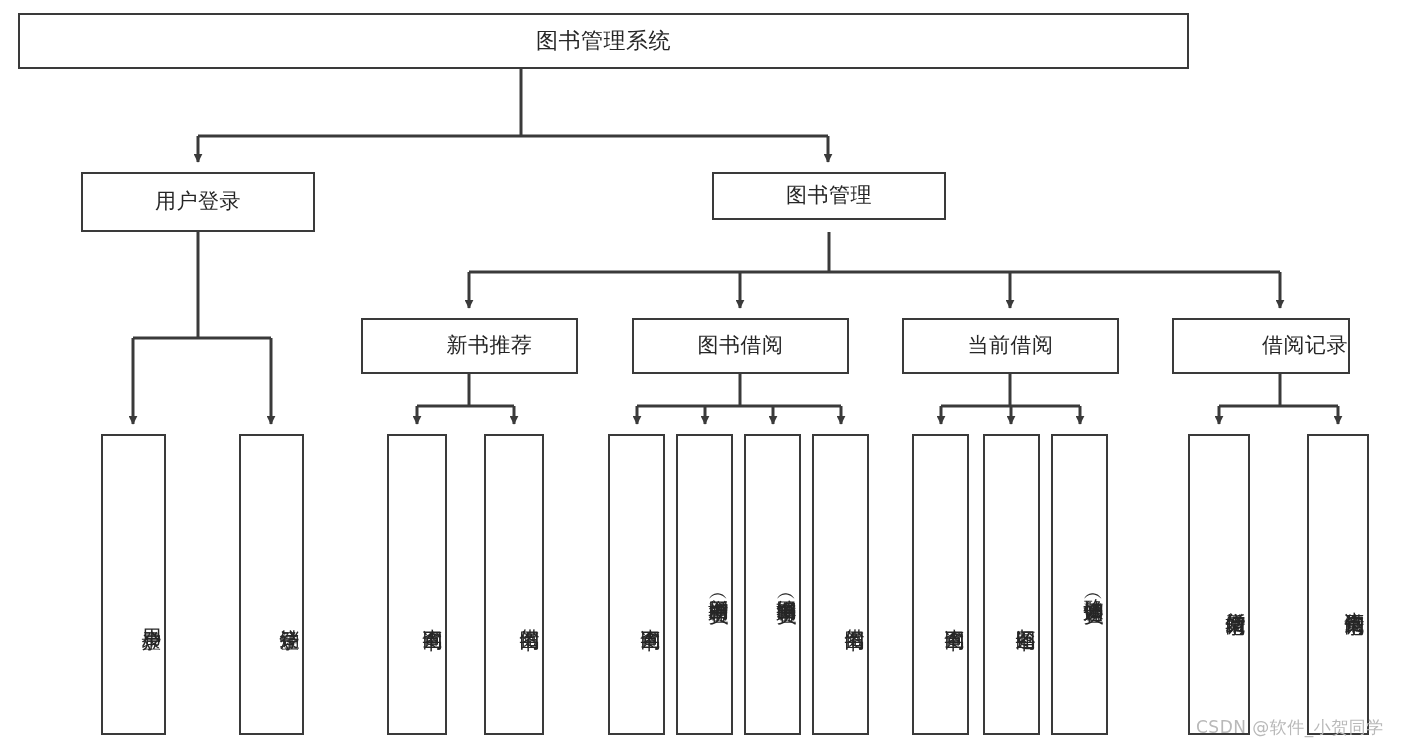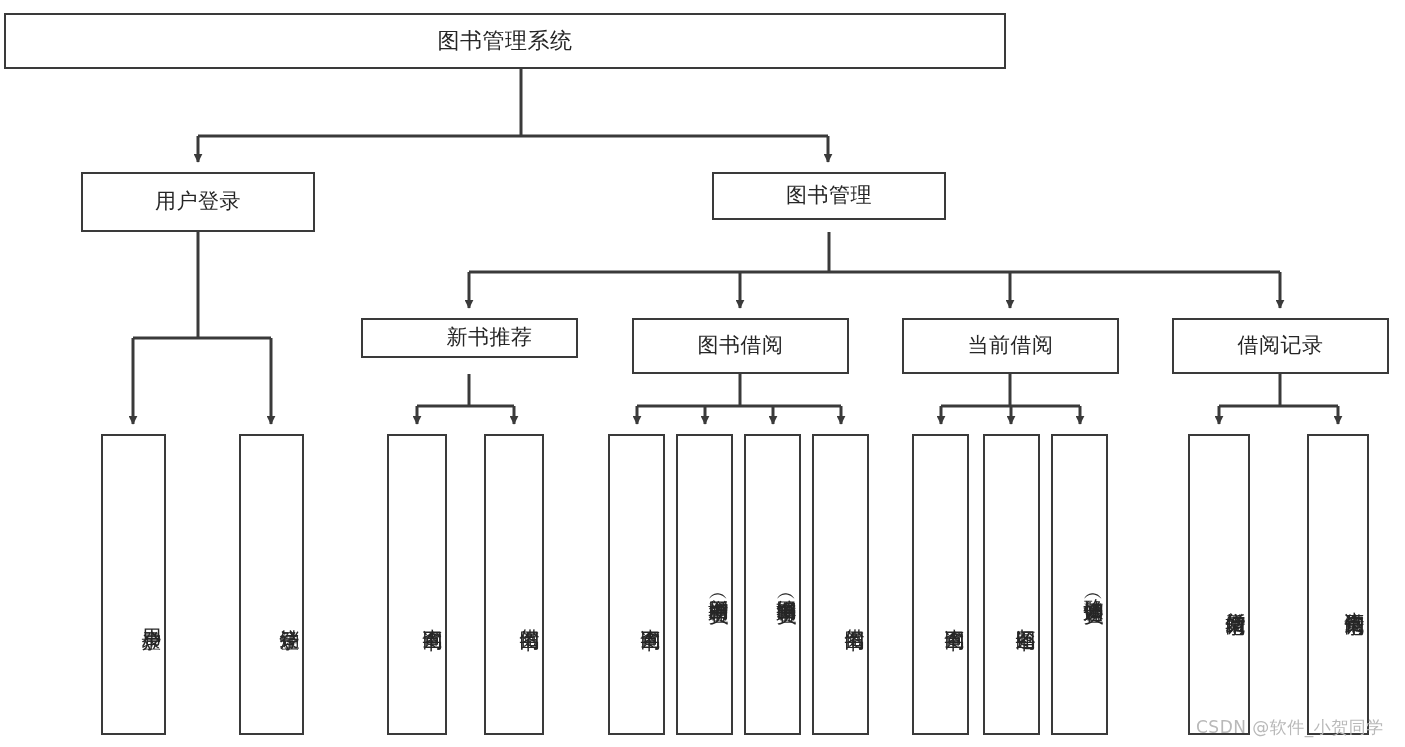--- a/index.html
+++ b/index.html
@@ -122,41 +122,41 @@
       <path d="M 1080 406 L 1080 424" marker-end="url(#arrowhead)"></path>
     </g>
     <g stroke="#3a3a3a" stroke-width="3" fill="none">
       <path d="M 1280 374 L 1280 406"></path>
       <path d="M 1219 406 L 1338 406"></path>
       <path d="M 1219 406 L 1219 424" marker-end="url(#arrowhead)"></path>
       <path d="M 1338 406 L 1338 424" marker-end="url(#arrowhead)"></path>
     </g>
   </svg>
 
-  <div class="node node-h node-root" style="left:4px; top:13px; width:1002px; height:56px;">
+  <div class="node node-h node-root" style="left:18px; top:13px; width:1171px; height:56px;">
     <span>图书管理系统</span>
   </div>
 
   <div class="node node-h" style="left:81px; top:172px; width:234px; height:60px;">
     <span>用户登录</span>
   </div>
   <div class="node node-h" style="left:712px; top:172px; width:234px; height:48px;">
     <span>图书管理</span>
   </div>
 
-  <div class="node node-h" style="left:361px; top:318px; width:217px; height:40px;padding-left:40px;">
+  <div class="node node-h" style="left:361px; top:318px; width:217px; height:56px;padding-left:40px;">
     <span>新书推荐</span>
   </div>
   <div class="node node-h" style="left:632px; top:318px; width:217px; height:56px;align-items:center;">
     <span>图书借阅</span>
   </div>
   <div class="node node-h" style="left:902px; top:318px; width:217px; height:56px;justify-content:center;">
     <span>当前借阅</span>
   </div>
-  <div class="node node-h" style="left:1172px; top:318px; width:217px; height:56px;">
+  <div class="node node-h" style="left:1172px; top:318px; width:178px; height:56px;justify-content:flex-end;">
     <span>借阅记录</span>
   </div>
 
   <div class="node node-v" style="left:101px; top:434px; width:65px; height:301px; padding-top:60px;">
     <span class="node-v-inner">用户登录</span>
   </div>
   <div class="node node-v" style="left:239px; top:434px; width:65px; height:301px; padding-top:60px;">
     <span class="node-v-inner">注销登录</span>
   </div>
 

